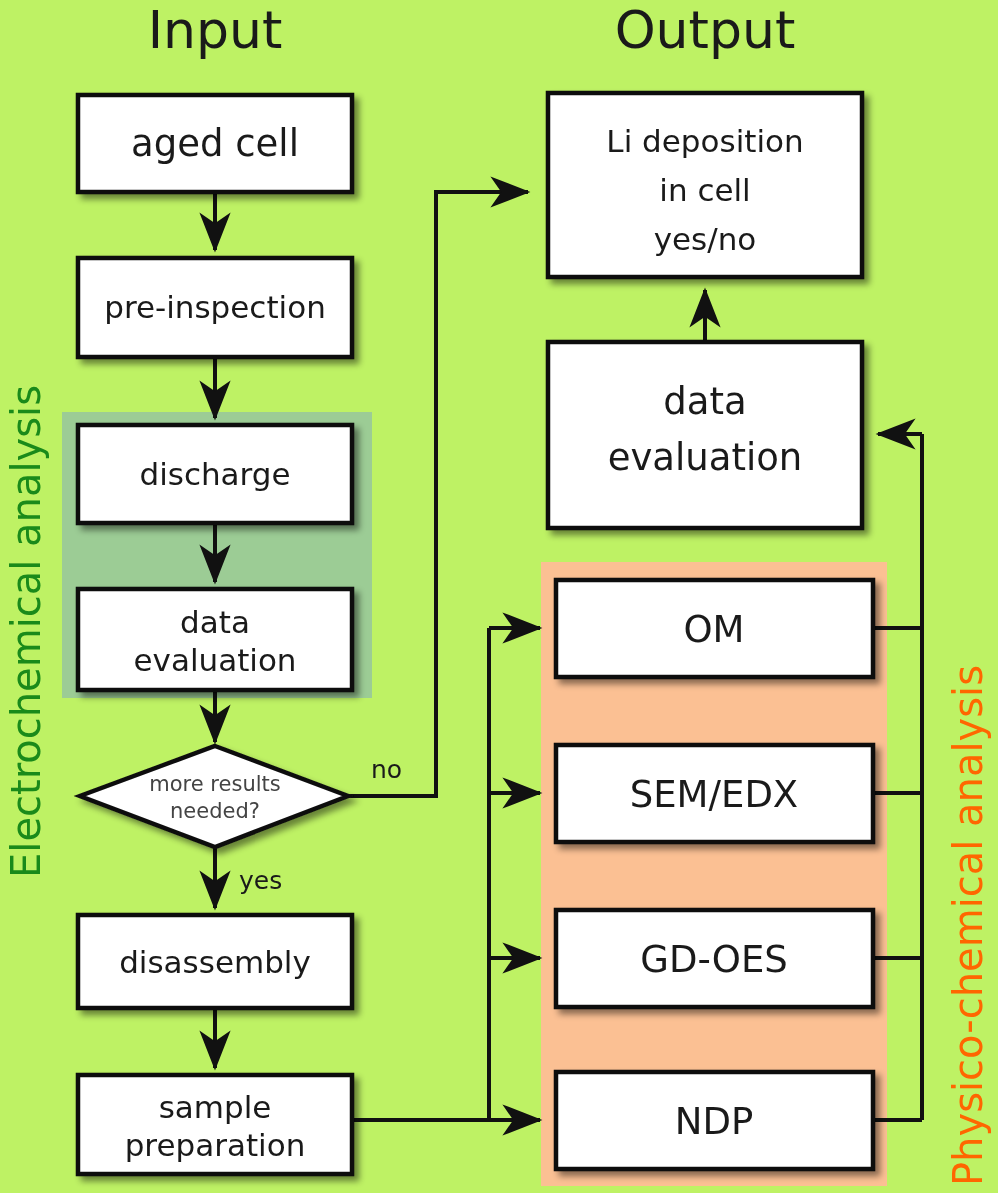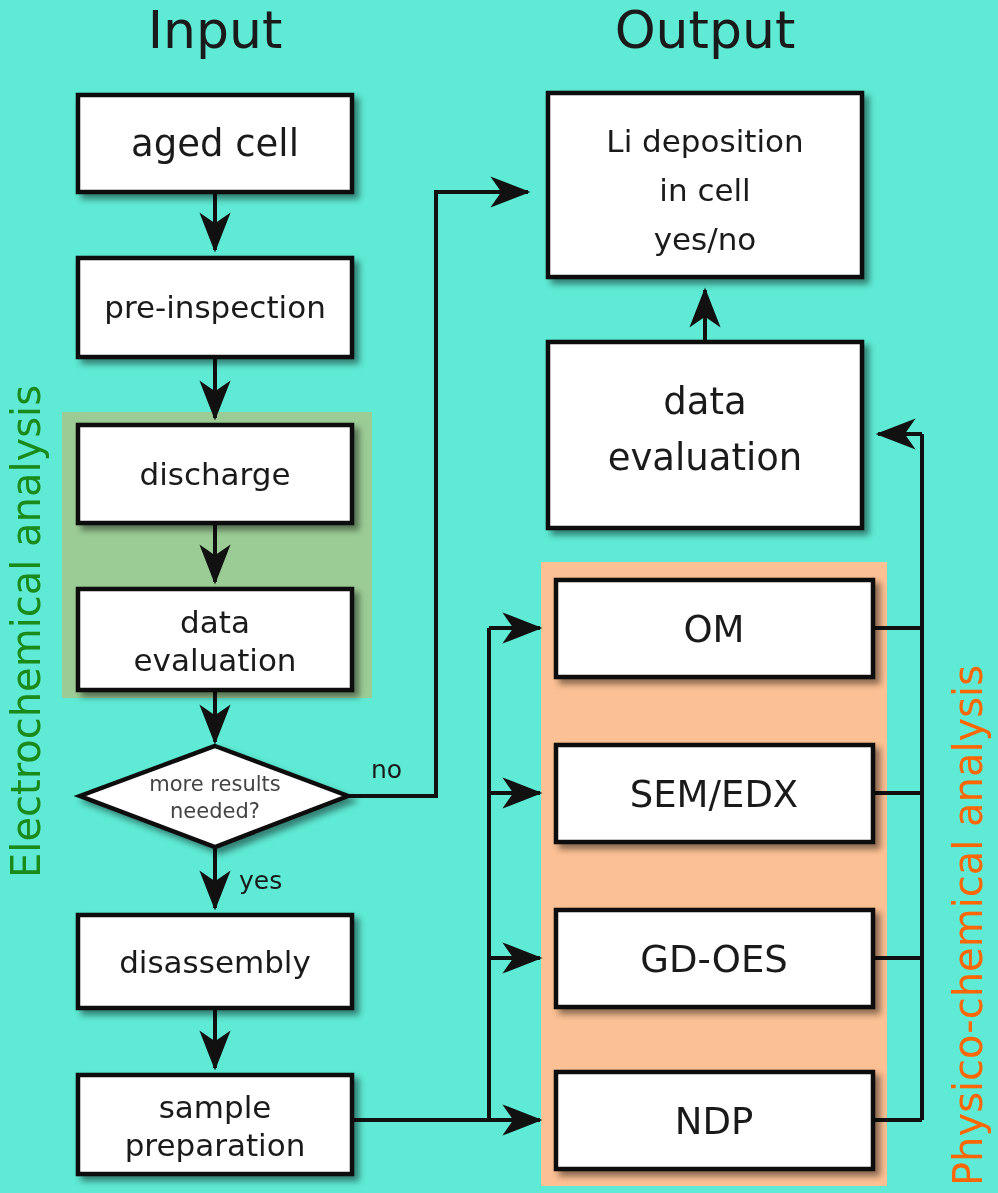--- a/index.html
+++ b/index.html
@@ -1,18 +1,18 @@
 <!DOCTYPE html>
 <html><head>
 <meta charset="utf-8">
 <style>
   html,body{margin:0;padding:0;background:#ffffff;}
   body{width:998px;height:1193px;overflow:hidden;
        font-family:"DejaVu Sans","Liberation Sans",sans-serif;}
-  #stage{position:relative;width:998px;height:1193px;background:#5eead4;}
+  #stage{position:relative;width:998px;height:1193px;background:#bef264;}
   svg{display:block;}
   .hdr{font-size:52px;fill:#1a1a1a;text-anchor:middle;font-family:"DejaVu Sans","Liberation Sans",sans-serif;}
   .boxtxt{font-size:31px;fill:#1a1a1a;text-anchor:middle;font-family:"DejaVu Sans","Liberation Sans",sans-serif;}
   .boxtxt-lg{font-size:37px;fill:#1a1a1a;text-anchor:middle;font-family:"DejaVu Sans","Liberation Sans",sans-serif;}
   .boxtxt-sm{font-size:21px;fill:#444;text-anchor:middle;font-family:"DejaVu Sans","Liberation Sans",sans-serif;}
   .edgelbl{font-size:25px;fill:#1a1a1a;text-anchor:start;font-family:"DejaVu Sans","Liberation Sans",sans-serif;}
   .sidelbl{font-size:40px;font-family:"DejaVu Sans","Liberation Sans",sans-serif;}
   .nodebox{fill:#ffffff;stroke:#111111;stroke-width:4.5;}
   .diamond{fill:#ffffff;stroke:#111111;stroke-width:4.5;}
   .conn{stroke:#111111;stroke-width:4;fill:none;}

